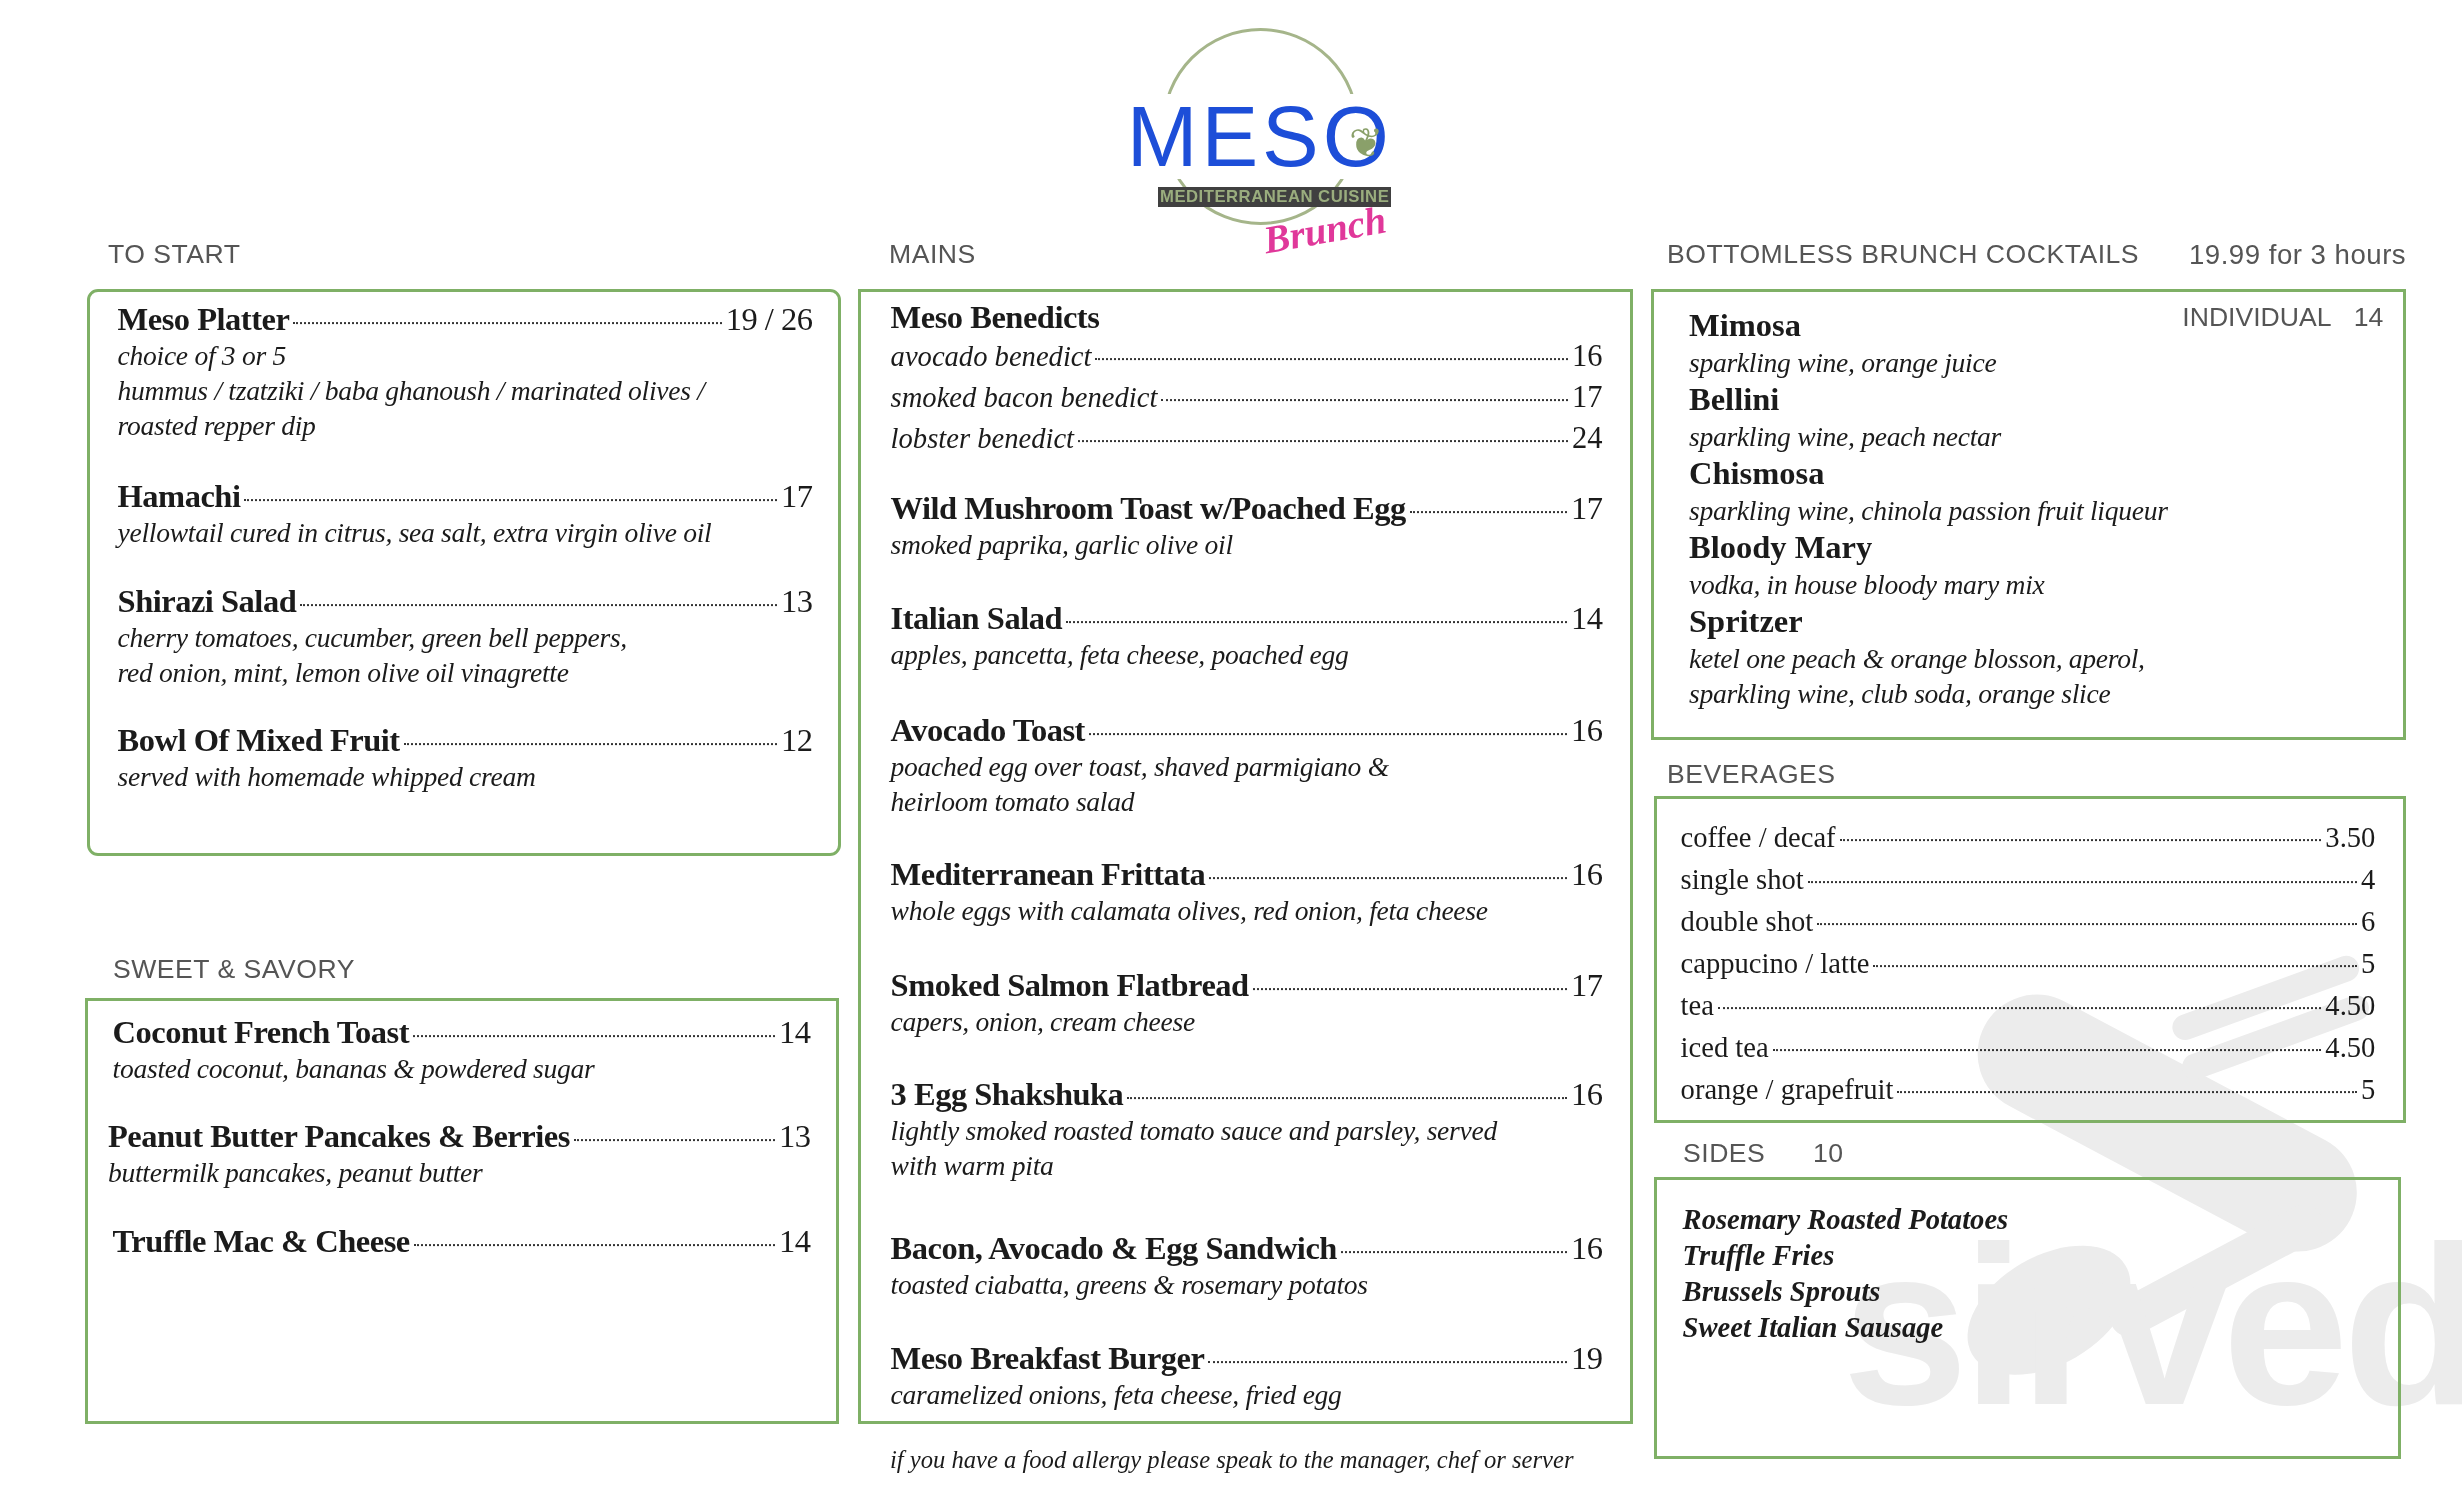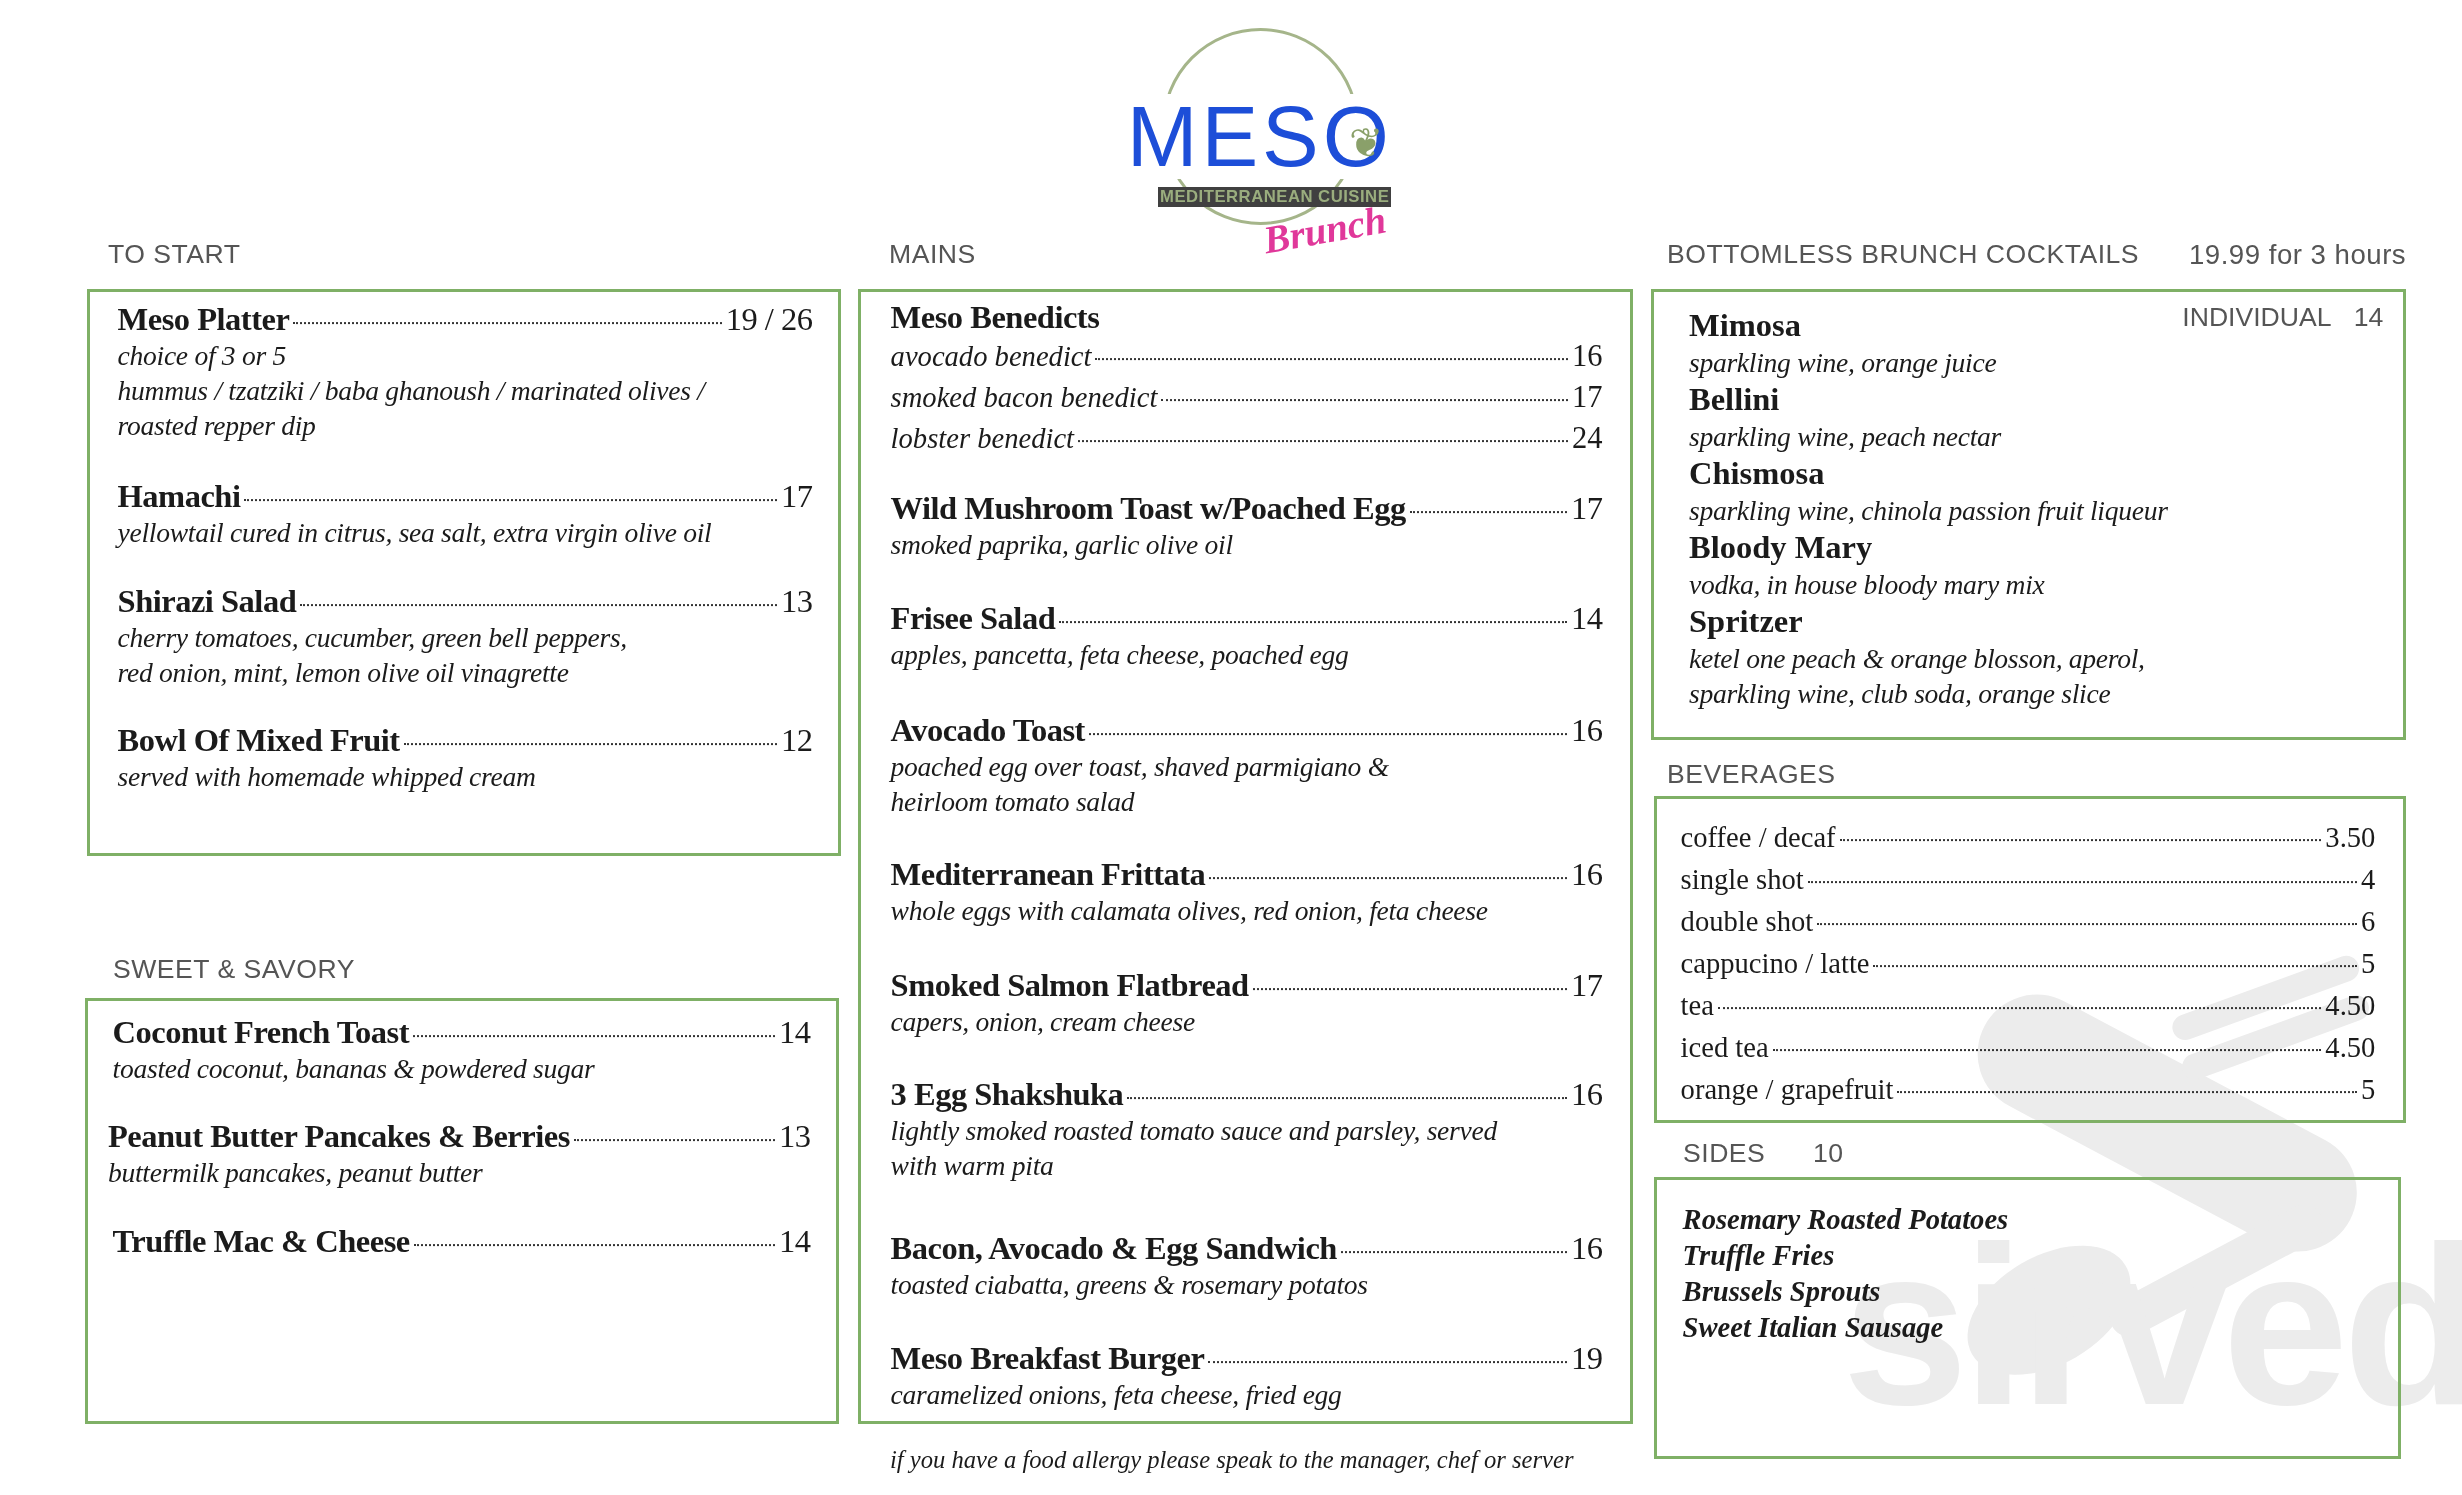--- a/index.html
+++ b/index.html
@@ -46,21 +46,21 @@
 
 <div class="logo">
   <div class="logo-circle"></div>
   <div class="logo-meso">MESO</div>
   <div class="logo-leaf">❦</div>
   <div class="logo-sub">MEDITERRANEAN CUISINE</div>
   <div class="logo-brunch">Brunch</div>
 </div>
 
 <div class="section-label" style="left:108px; top:239px;">TO START</div>
-<div class="box" style="left:87px; top:289px; width:754px; height:567px;">
+<div class="box" style="left:87px; top:289px; width:754px; height:567px;border-radius:11px;">
   <div class="item" style="top:9.9px;">
     <div class="item-head">
         <span class="item-name">Meso Platter</span>
         <span class="dots"></span>
         <span class="price">19 / 26</span>
       </div>
     <div class="desc">choice of 3 or 5</div>
     <div class="desc">hummus / tzatziki / baba ghanoush / marinated olives /</div>
     <div class="desc">roasted repper dip</div>
   </div>
@@ -143,21 +143,21 @@
   <div class="item" style="top:199px; left:29.6px; right:27.6px;">
     <div class="item-head">
         <span class="item-name">Wild Mushroom Toast w/Poached Egg</span>
         <span class="dots"></span>
         <span class="price">17</span>
       </div>
     <div class="desc">smoked paprika, garlic olive oil</div>
   </div>
   <div class="item" style="top:309px; left:29.6px; right:27.6px;">
     <div class="item-head">
-        <span class="item-name">Frisee Salad</span>
+        <span class="item-name">Italian Salad</span>
         <span class="dots"></span>
         <span class="price">14</span>
       </div>
     <div class="desc">apples, pancetta, feta cheese, poached egg</div>
   </div>
   <div class="item" style="top:421px; left:29.6px; right:27.6px;">
     <div class="item-head">
         <span class="item-name">Avocado Toast</span>
         <span class="dots"></span>
         <span class="price">16</span>

